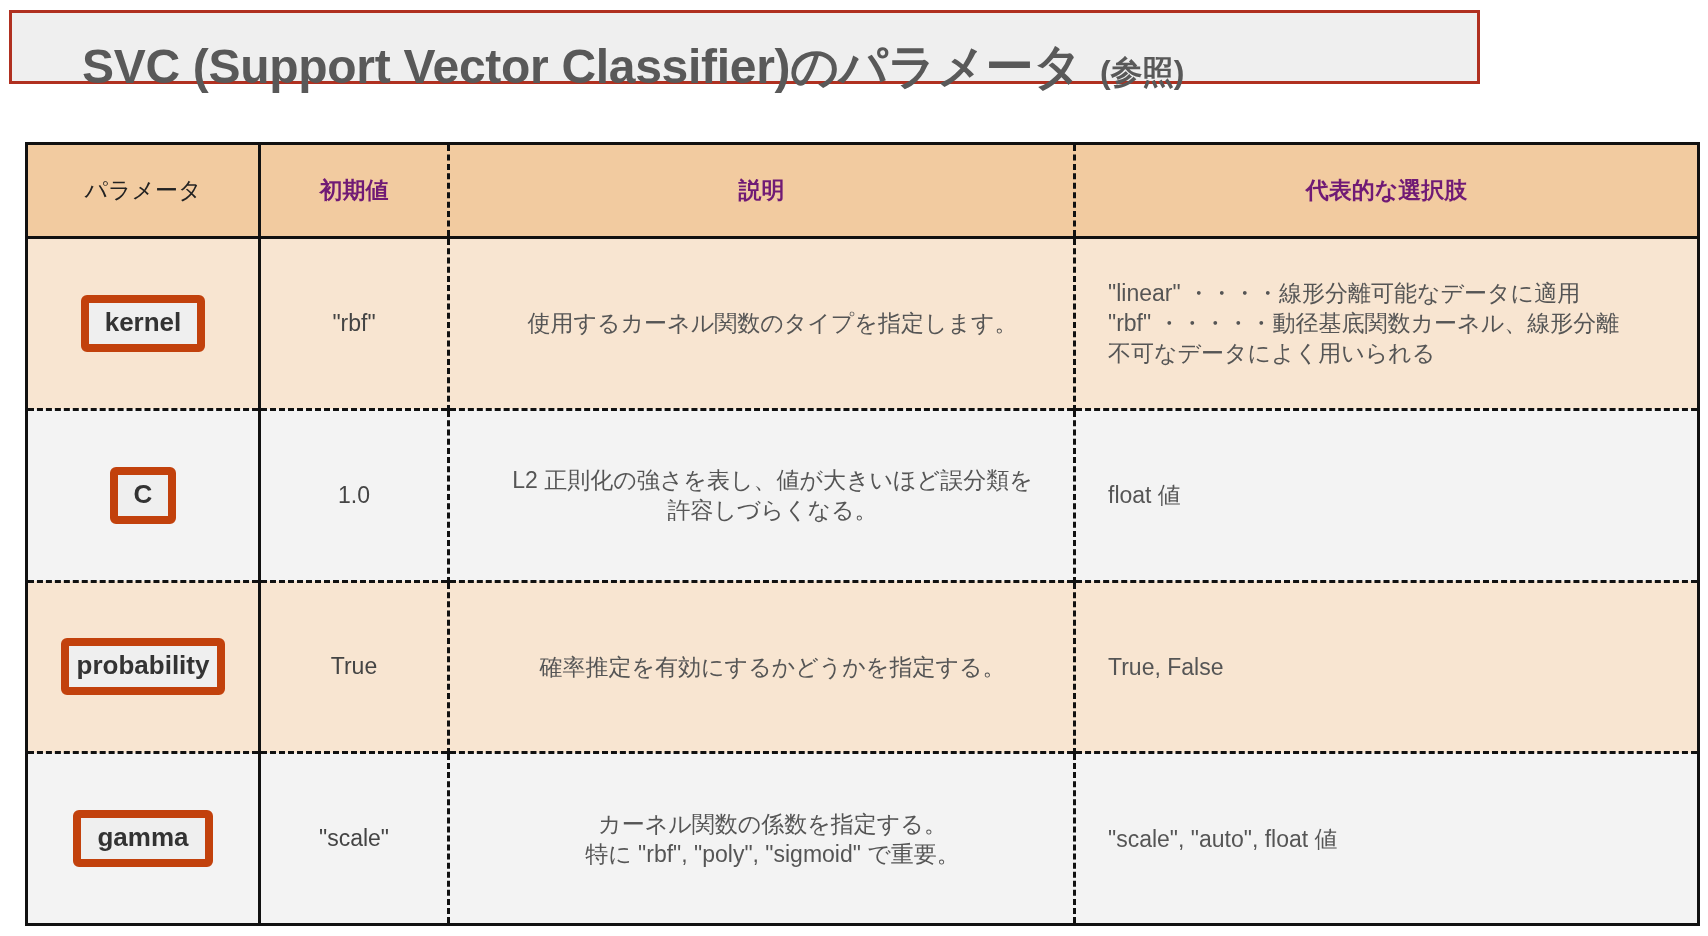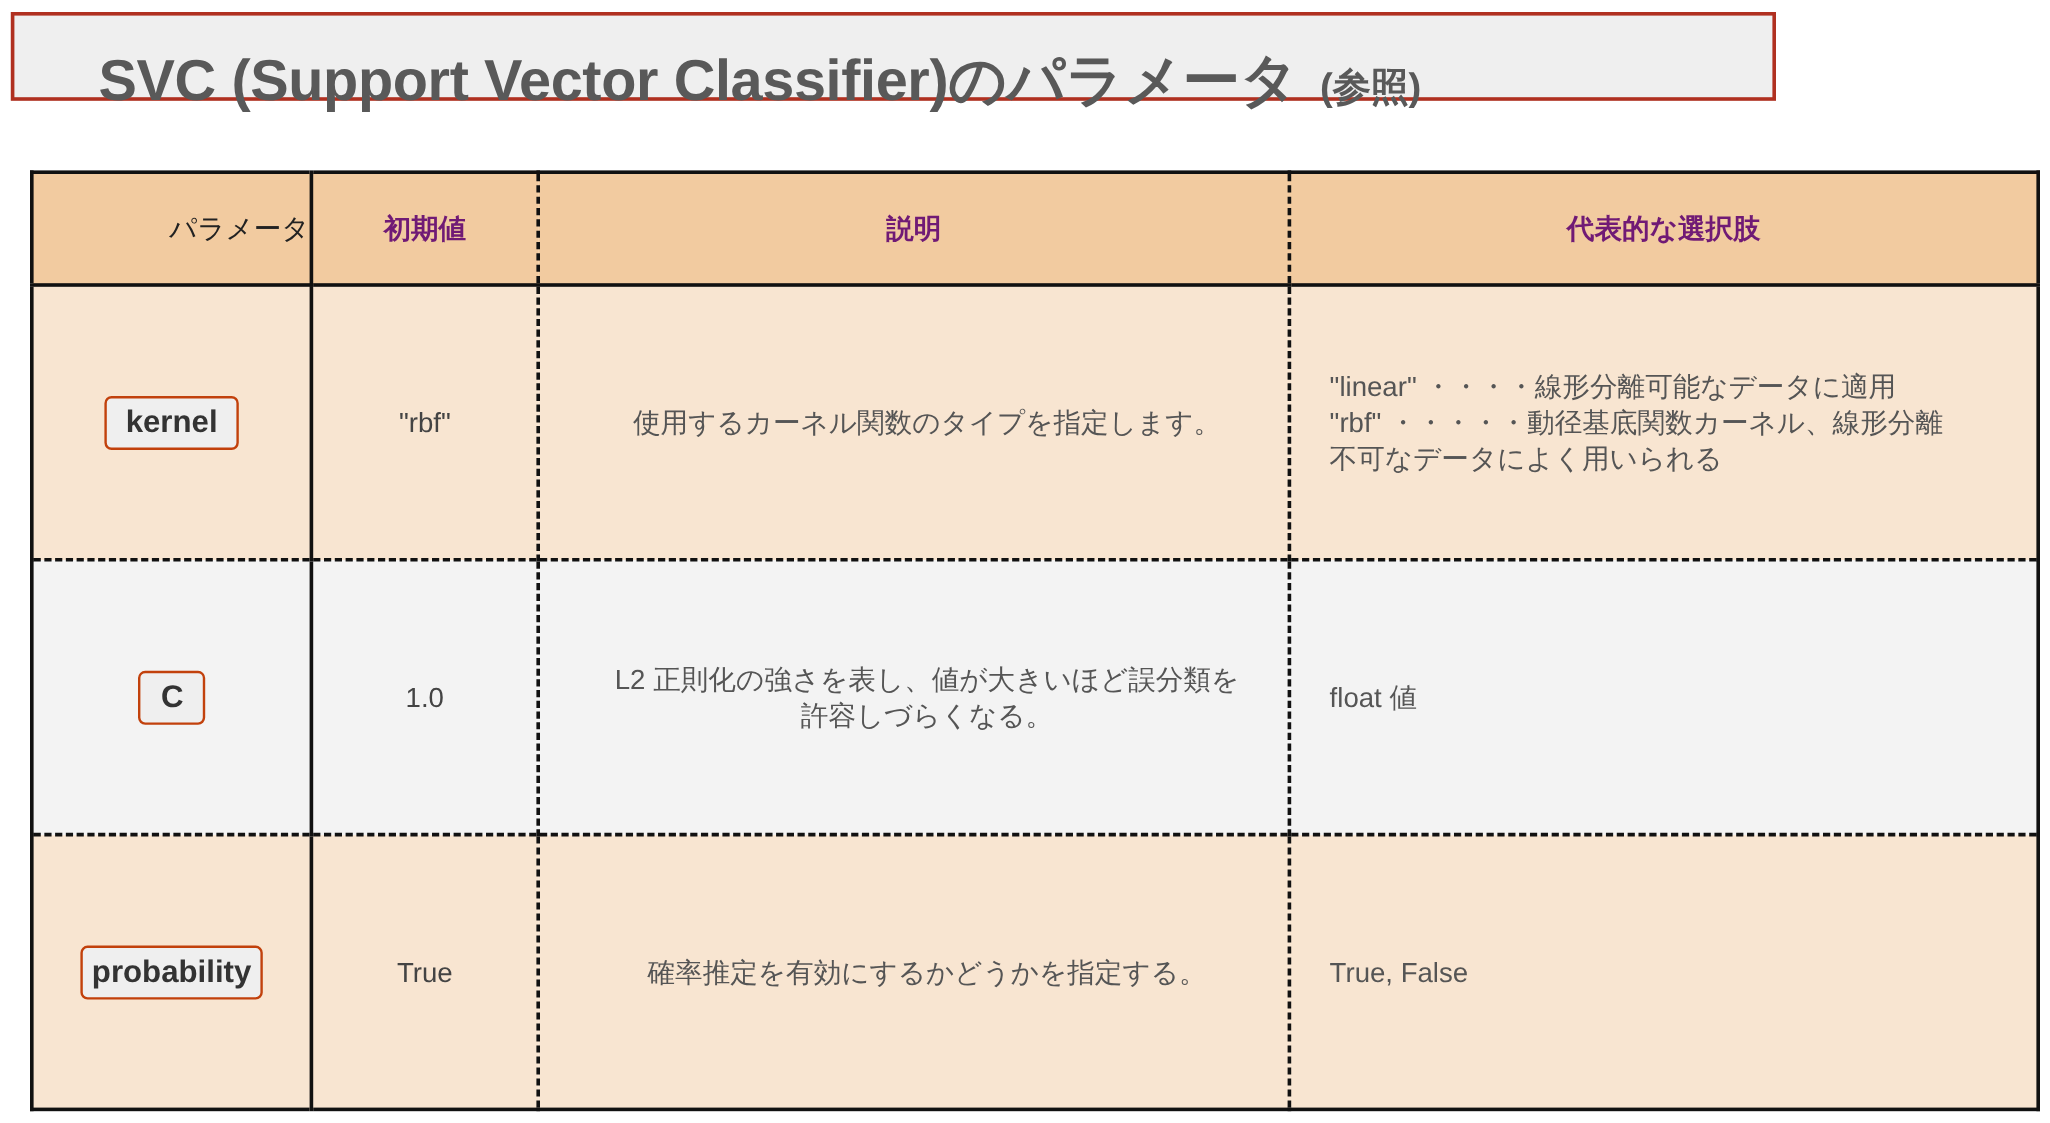--- a/index.html
+++ b/index.html
@@ -7,32 +7,32 @@
          font-family:"Liberation Sans","DejaVu Sans",sans-serif; color:#444; }
   .title-box { position:absolute; left:9px; top:10px; width:1471px; height:74px;
     background:#efefef; border:3px solid #b03020; box-sizing:border-box; }
   .title-text { position:absolute; left:70px; top:22px; font-size:48px; font-weight:bold;
     color:#595959; white-space:nowrap; letter-spacing:-0.3px; }
   .title-suffix { font-size:32px; margin-left:18px; }
   table.params { position:absolute; left:25px; top:142px; width:1675px; height:784px;
     border-collapse:collapse; border:3px solid #111; table-layout:fixed; }
   table.params th, table.params td { padding:0; vertical-align:middle; font-size:23px; }
   th { background:#f2cba0; height:91px; color:#701a75; font-weight:bold; border-bottom:3px solid #111; }
-  th.c1 { font-weight:normal; color:#222;text-align:right; }
+  th.c1 { font-weight:normal; color:#222; }
   tr.odd td { background:#f8e5d1; }
   tr.even td { background:#f3f3f3; }
   tbody tr td { height:134px; border-top:3px dashed #111; }
   tbody tr:first-child td { border-top:none; }
   .c1 { width:230px; border-right:3px solid #111; text-align:center; }
   .c2 { width:186px; border-right:3px dashed #111; text-align:center; }
   .c3 { width:623px; border-right:3px dashed #111;text-align:center; }
   .c4 { }
   td.c3, td.c4 { padding-left:32px !important; padding-right:10px !important; line-height:30px; color:#555; }
   td.c2 { color:#444; }
-  .chip { display:inline-block; background:#efefef; border:2px solid #c2410c; border-radius:6px;
+  .chip { display:inline-block; background:#efefef; border:8px solid #c2410c; border-radius:6px;
     font-weight:bold; font-size:26px; color:#333; padding:4px 16px 6px; min-width:88px; box-sizing:border-box;text-align:right; }
   .line { display:block; white-space:nowrap; }
 </style>
 </head>
 <body>
 
 <div class="title-box">
   <div class="title-text"><span>SVC (Support Vector Classifier)のパラメータ</span><span class="title-suffix">(参照)</span></div>
 </div>
 
@@ -72,14 +72,25 @@
     <tr class="odd">
       <td class="c1"><span class="chip" style="padding:4px 8px 6px">probability</span></td>
       <td class="c2">True</td>
       <td class="c3">
           <span class="line">確率推定を有効にするかどうかを指定する。</span>
         </td>
       <td class="c4">
           <span class="line">True, False</span>
         </td>
     </tr>
+    <tr class="even">
+      <td class="c1"><span class="chip">gamma</span></td>
+      <td class="c2">"scale"</td>
+      <td class="c3">
+        <span class="line">カーネル関数の係数を指定する。</span>
+        <span class="line">特に "rbf", "poly", "sigmoid" で重要。</span>
+      </td>
+      <td class="c4">
+          <span class="line">"scale", "auto", float 値</span>
+        </td>
+    </tr>
   </tbody>
 </table>
 
 </body></html>

